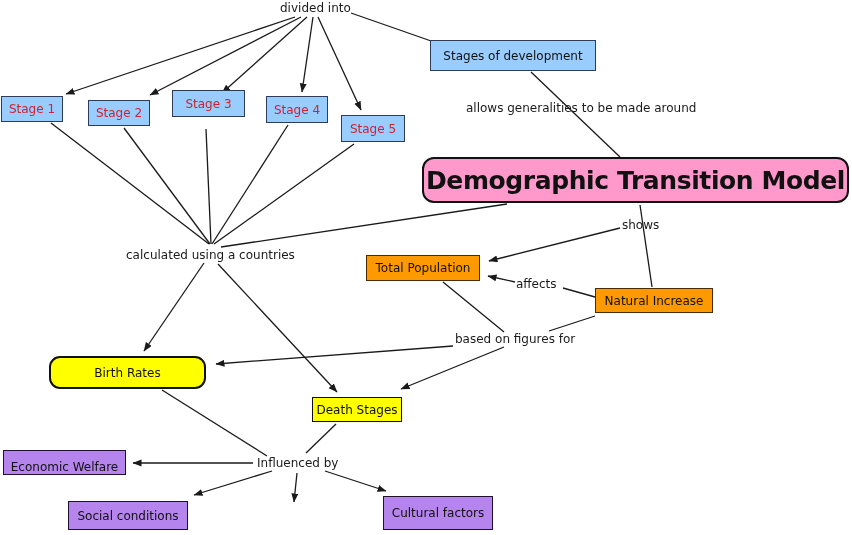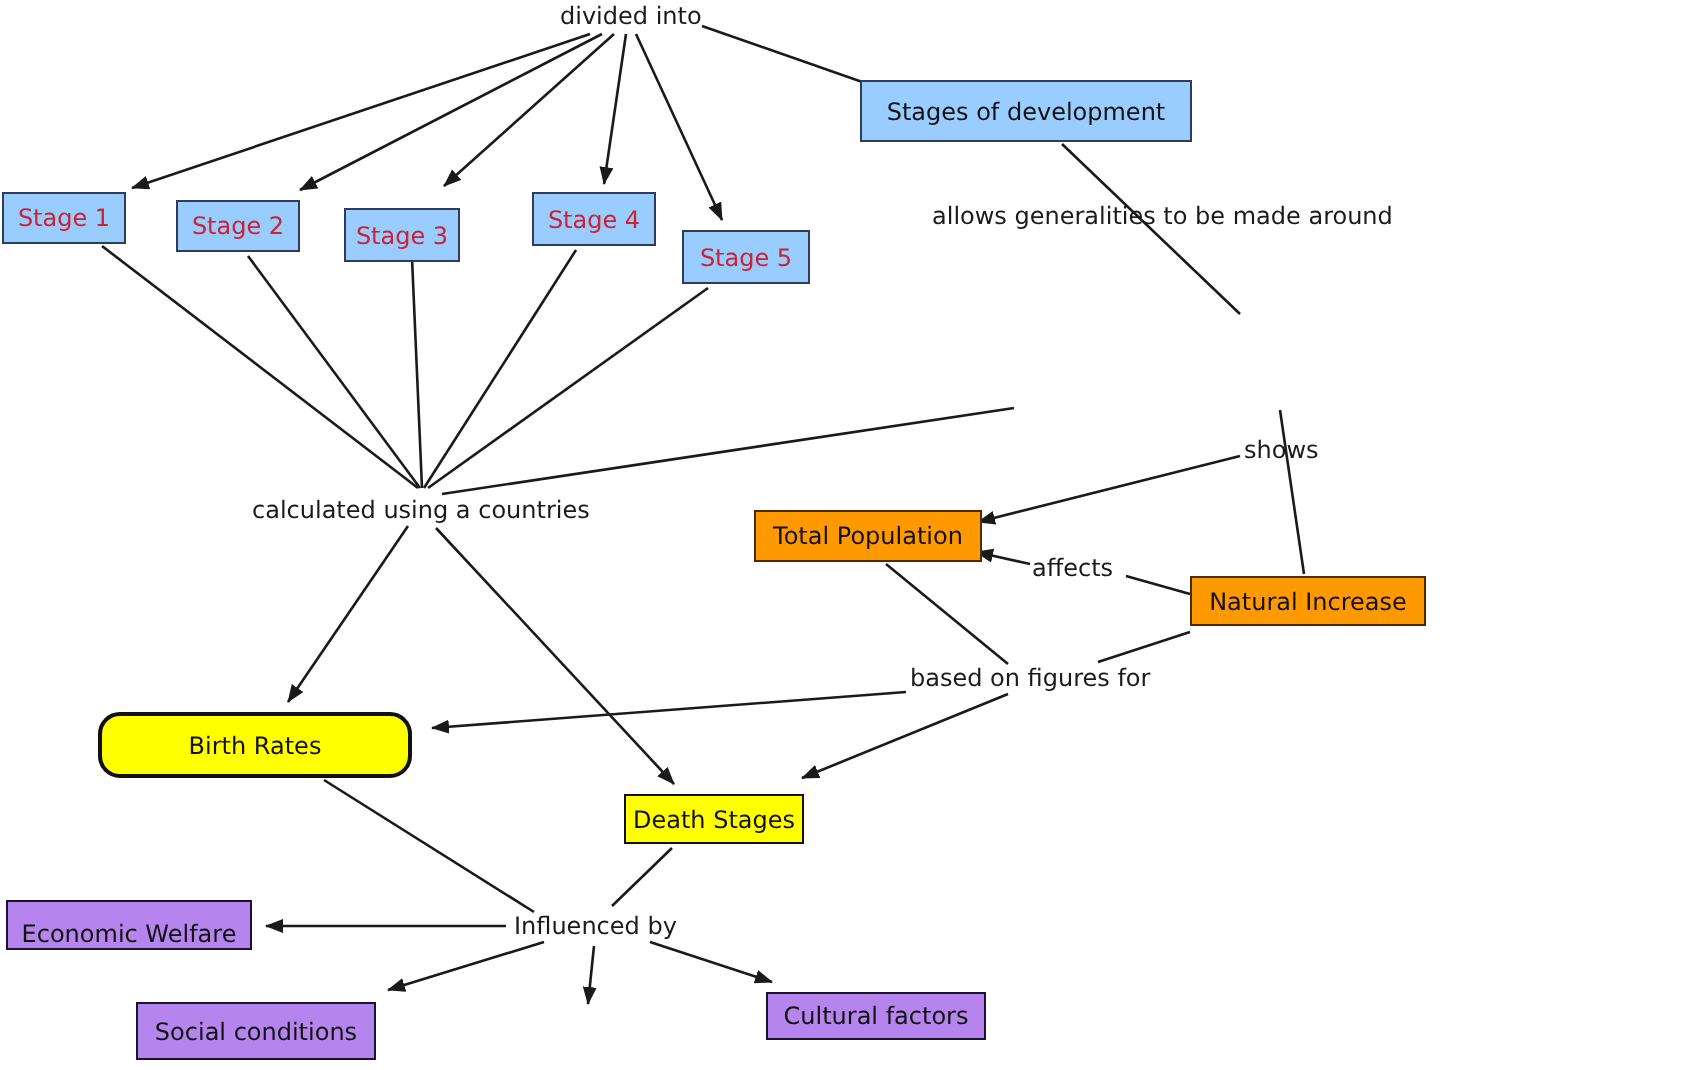--- a/index.html
+++ b/index.html
@@ -37,34 +37,34 @@
   .edge-label{
     position:absolute;
     font-size:12px;
     color:#1a1a1a;
     white-space:nowrap;
     z-index:3;
   }
   
   #n-stage1{left:1px;top:96px;width:62px;height:26px;}
   #n-stage2{left:88px;top:100px;width:62px;height:26px;}
-  #n-stage3{left:172px;top:104px;width:58px;height:27px;}
+  #n-stage3{left:172px;top:90px;width:73px;height:27px;}
   #n-stage4{left:266px;top:96px;width:62px;height:27px;}
   #n-stage5{left:341px;top:115px;width:64px;height:27px;}
   #n-stagesdev{left:430px;top:40px;width:166px;height:31px;}
   #n-dtm{left:422px;top:157px;width:427px;height:46px;
          font-size:25px;font-weight:bold;letter-spacing:-0.4px;border-width:2px;border-radius:12px;}
-  #n-totalpop{left:366px;top:255px;width:114px;height:26px;margin-left:11px;}
+  #n-totalpop{left:366px;top:255px;width:114px;height:26px;}
   #n-natinc{left:595px;top:288px;width:118px;height:25px;}
   #n-birth{left:49px;top:356px;width:157px;height:33px;border-width:2px;border-radius:11px;}
   #n-death{left:312px;top:397px;width:90px;height:25px;}
   #n-econ{left:3px;top:450px;width:123px;height:25px;align-items:flex-end;}
   #n-social{left:68px;top:501px;width:120px;height:29px;}
   #n-political{left:238px;top:508px;width:109px;height:27px;}
-  #n-cultural{left:383px;top:496px;width:110px;height:24px;}
+  #n-cultural{left:383px;top:496px;width:110px;height:34px;}
   
   #l-divided{left:280px;top:1px;}
   #l-allows{left:466px;top:101px;}
   #l-shows{left:622px;top:218px;}
   #l-affects{left:516px;top:277px;}
   #l-calculated{left:126px;top:248px;}
   #l-based{left:455px;top:332px;}
   #l-influenced{left:257px;top:456px;}
 </style>
 </head>
@@ -133,20 +133,23 @@
       <span>Stage 4</span>
     </div>
   <div class="node blue stage" id="n-stage5">
       <span>Stage 5</span>
     </div>
 
   <div class="node blue" id="n-stagesdev">
       <span>Stages of development</span>
     </div>
 
+  <div class="node pink" id="n-dtm">
+      <span>Demographic Transition Model</span>
+    </div>
 
   <div class="node orange" id="n-totalpop">
       <span>Total Population</span>
     </div>
   <div class="node orange" id="n-natinc">
       <span>Natural Increase</span>
     </div>
 
   <div class="node yellow" id="n-birth">
       <span>Birth Rates</span>

